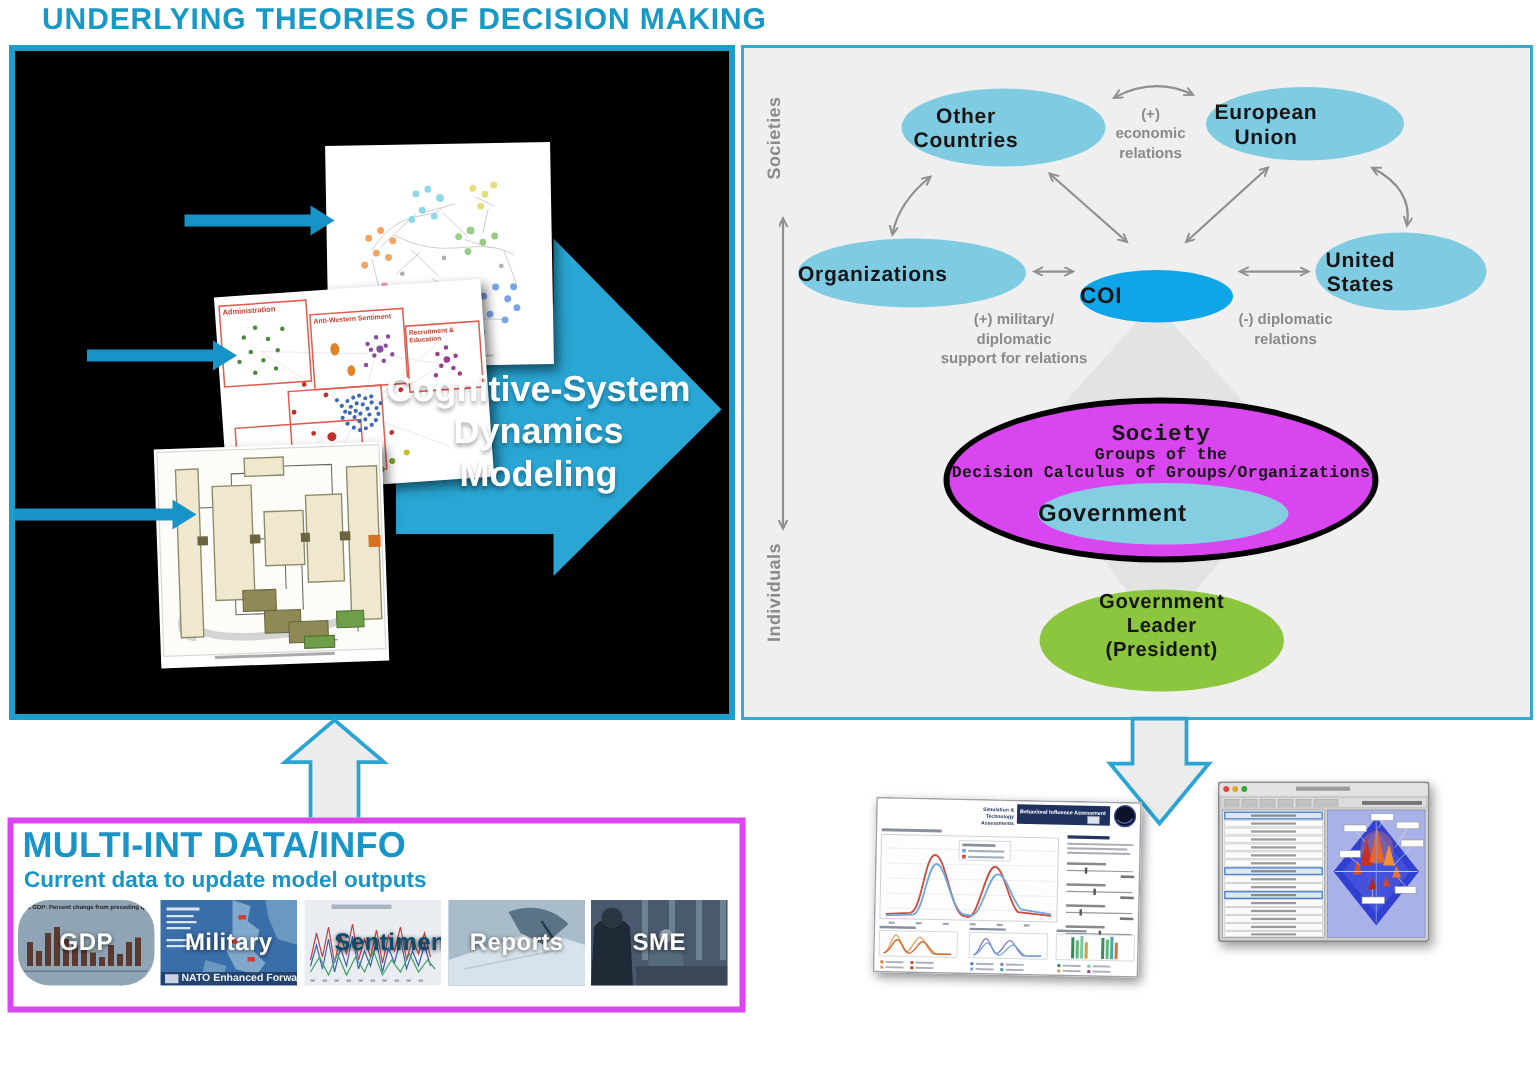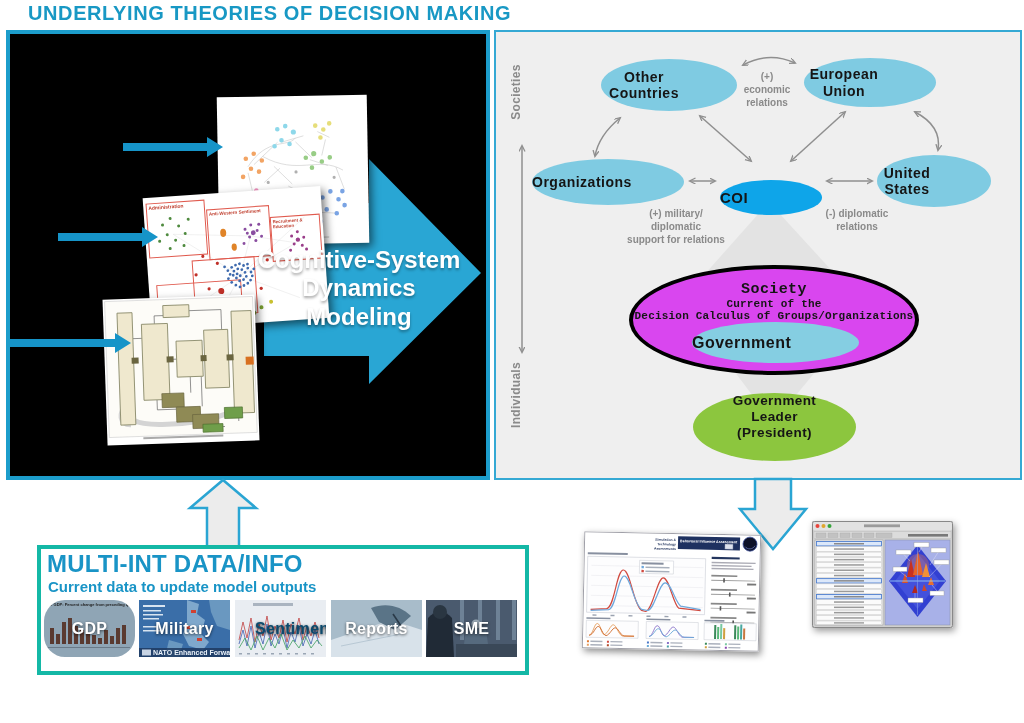--- a/index.html
+++ b/index.html
@@ -32,21 +32,21 @@
                    border:4px solid #000000;box-sizing:border-box;border-radius:50%;
                    text-align:center;font-family:Liberation Mono, monospace;}
   .soc-title{margin-top:12px;font-size:15px;font-weight:800;color:#151515;letter-spacing:.4px;}
   .soc-line{font-size:11px;font-weight:800;color:#151515;letter-spacing:.2px;}
   .gov-ellipse{left:196px;top:290px;width:167px;height:41px;background:#85CEE2;
                font-size:16px;letter-spacing:.5px;}
   .leader-ellipse{left:197px;top:361px;width:163px;height:68px;background:#8CC63E;
                   flex-direction:column;font-size:13.5px;line-height:1.2;letter-spacing:.4px;}
   
   .multiint{left:5px;top:545px;width:492px;height:130px;background:#fff;
-            border:4px solid #14b8a6;box-sizing:border-box;margin-left:32px;}
+            border:4px solid #d946ef;box-sizing:border-box;}
   .mi-title{left:6px;top:1px;font-size:24px;font-weight:800;color:#1994C6;letter-spacing:.2px;}
   .mi-sub{left:7px;top:29px;font-size:15px;font-weight:800;color:#1994C6;}
   .thumb{position:absolute;top:51px;width:91px;height:57px;overflow:hidden;}
   .thumb-label{position:absolute;left:0;right:0;top:50%;transform:translateY(-50%);
                text-align:center;color:#fff;font-weight:800;font-size:16px;
                text-shadow:0 1px 3px rgba(0,0,0,.65);letter-spacing:.3px;}
   .thumb-cap-top{position:absolute;left:0;right:0;top:2px;text-align:center;font-size:4px;
                  color:#222;font-weight:bold;white-space:nowrap;overflow:hidden;}
   .thumb-cap-bot{position:absolute;left:2px;right:0;bottom:1px;font-size:7px;color:#EAF2FA;
                  font-weight:bold;white-space:nowrap;overflow:hidden;}
@@ -376,21 +376,21 @@
       <div>diplomatic</div>
       <div>support for relations</div>
     </div>
     <div class="rel-label" style="left:311px;top:175px;width:100px;">
       <div>(-) diplomatic</div>
       <div>relations</div>
     </div>
 
     <div class="abs society-ellipse">
       <div class="soc-title">Society</div>
-      <div class="soc-line">Current of the</div>
+      <div class="soc-line">Groups of the</div>
       <div class="soc-line">Decision Calculus of Groups/Organizations</div>
     </div>
     <div class="ellipse gov-ellipse">
       <span>Government</span>
     </div>
 
     <div class="ellipse leader-ellipse">
       <div>Government</div>
       <div>Leader</div>
       <div>(President)</div>

